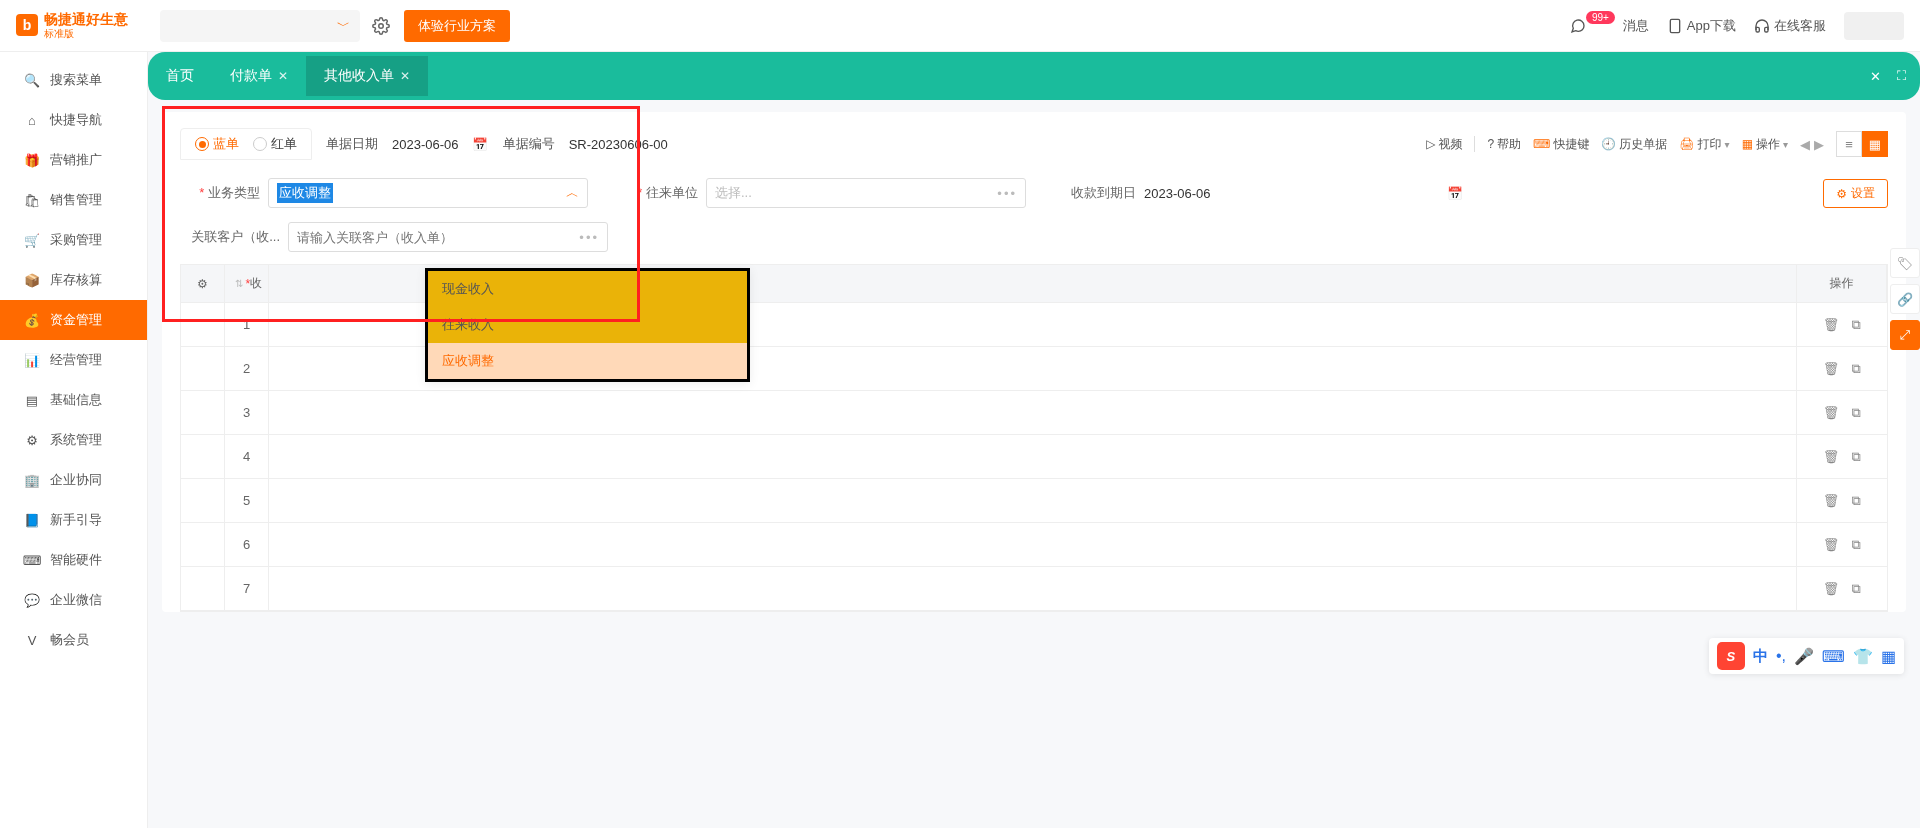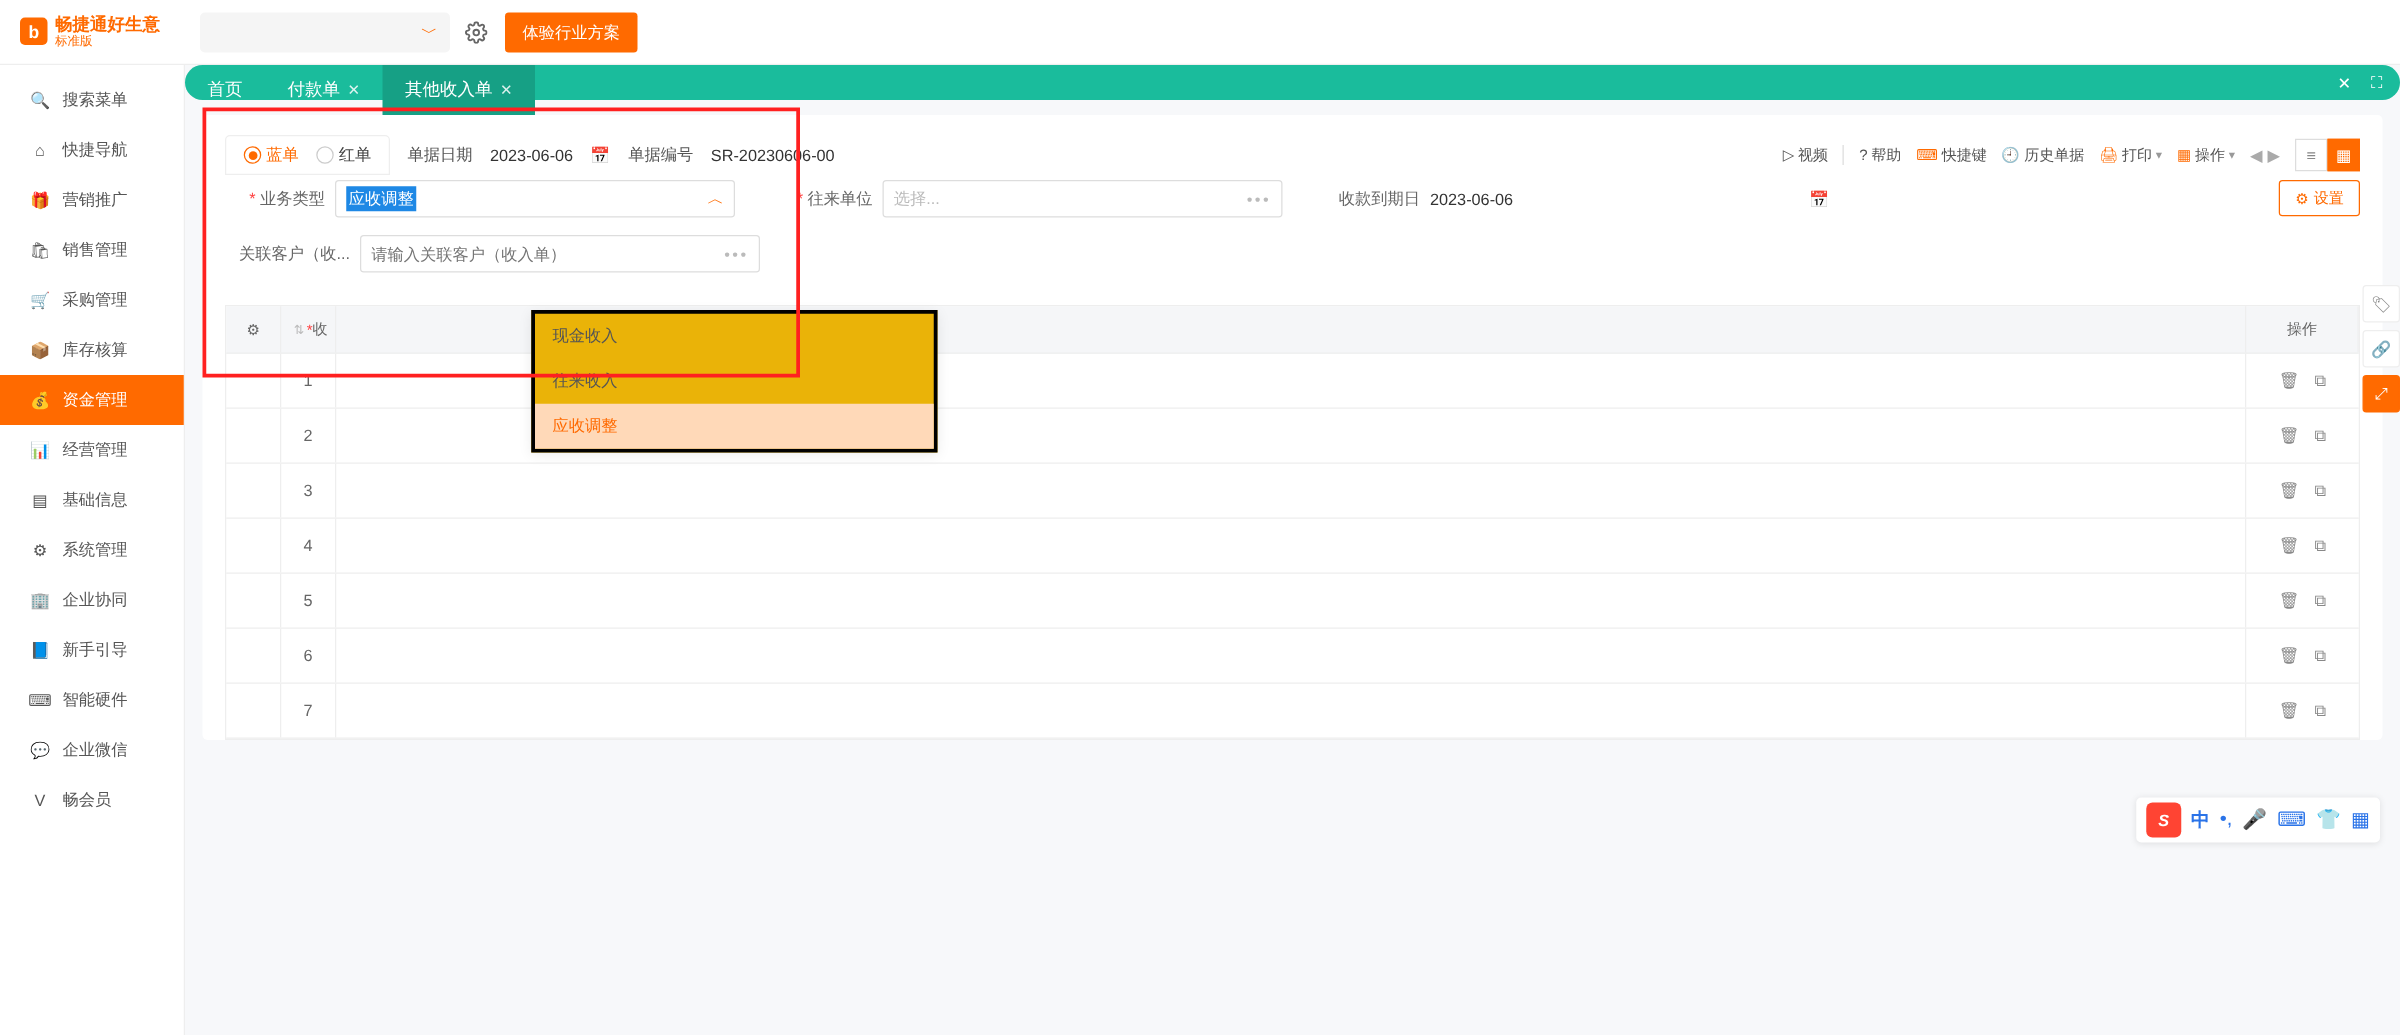--- a/index.html
+++ b/index.html
@@ -29,21 +29,21 @@
 
 .sidebar { width: 148px; border-right: 1px solid #eee; padding-top: 8px; }
 .side-item { height: 40px; display: flex; align-items: center; padding-left: 24px; gap: 10px; color: #555; cursor: pointer; font-size: 13px; }
 .side-item.active { background: #ff6a00; color: #fff; }
 .side-icon { width: 16px; height: 16px; display: inline-flex; align-items: center; justify-content: center; }
 
 
 .main { flex: 1; display: flex; flex-direction: column; background: #f7f8fa; min-width: 0; }
 
 
-.tabbar { height: 28px; background: #1abc9c; display: flex; position: relative; border-radius: 17px; }
+.tabbar { height: 48px; background: #1abc9c; display: flex; align-items: center; position: relative; border-radius: 17px; }
 .tab { padding: 0 18px; height: 40px; display: flex; align-items: center; gap: 6px; color: #fff; font-size: 14px; cursor: pointer; }
 .tab.active { background: #16a085; }
 .tab-close { font-size: 12px; opacity: .85; }
 .tab-actions { margin-left: auto; display: flex; gap: 8px; align-items: center; padding-right: 10px; }
 .tab-icon-btn { color: #fff; cursor: pointer; padding: 4px; }
 
 
 .content { flex: 1; padding: 12px 14px; overflow: auto; position: relative; }
 
 .card { background: #fff; border-radius: 4px; padding: 12px 18px 0; }
@@ -62,21 +62,21 @@
 .tool-right { margin-left: auto; display: flex; align-items: center; gap: 12px; }
 .tool-link { display: flex; align-items: center; gap: 3px; color: #555; font-size: 12px; cursor: pointer; }
 .tool-link .ticon { color: #ff6a00; }
 .divider-v { width: 1px; height: 16px; background: #ddd; }
 .nav-arrows { display: flex; gap: 4px; color: #aaa; }
 .view-toggle { display: flex; }
 .vt-btn { width: 26px; height: 26px; border: 1px solid #ddd; display: flex; align-items: center; justify-content: center; cursor: pointer; color: #888; }
 .vt-btn.active { background: #ff6a00; color: #fff; border-color: #ff6a00; }
 
 
-.form-row { display: flex; align-items: flex-start; min-height: 44px; gap: 30px; }
+.form-row { display: flex; align-items: flex-end; min-height: 44px; gap: 30px; }
 .form-field { display: flex; align-items: center; gap: 8px; }
 .req { color: #ff4040; }
 .lbl { color: #666; font-size: 13px; min-width: 80px; text-align: right; }
 .sel-input { width: 320px; height: 30px; border: 1px solid #ddd; border-radius: 3px; display: flex; align-items: center; padding: 0 8px; position: relative; }
 .sel-input input { border: none; outline: none; width: 100%; font-size: 13px; }
 .sel-val-selected { background: #1e88e5; color: #fff; padding: 1px 2px; }
 .sel-chevron { color: #ff6a00; margin-left: auto; }
 .sel-action { color: #bbb; margin-left: auto; letter-spacing: 2px; }
 .placeholder { color: #bbb; }
 .date-field { width: 320px; height: 30px; display: flex; align-items: center; gap: 8px; }
@@ -140,20 +140,44 @@
       <span>&nbsp;</span>
       <span class="org-chevron">﹀</span>
     </div>
     <span class="gear-btn">
       <svg width="18" height="18" viewBox="0 0 24 24" fill="none" stroke="currentColor" stroke-width="2">
           <circle cx="12" cy="12" r="3"></circle>
           <path d="M19.4 15a1.7 1.7 0 0 0 .34 1.87l.06.06a2 2 0 1 1-2.83 2.83l-.06-.06a1.7 1.7 0 0 0-1.87-.34 1.7 1.7 0 0 0-1.03 1.56V21a2 2 0 1 1-4 0v-.09a1.7 1.7 0 0 0-1.11-1.56 1.7 1.7 0 0 0-1.87.34l-.06.06a2 2 0 1 1-2.83-2.83l.06-.06a1.7 1.7 0 0 0 .34-1.87 1.7 1.7 0 0 0-1.56-1.03H3a2 2 0 1 1 0-4h.09a1.7 1.7 0 0 0 1.56-1.11 1.7 1.7 0 0 0-.34-1.87l-.06-.06a2 2 0 1 1 2.83-2.83l.06.06a1.7 1.7 0 0 0 1.87.34h0A1.7 1.7 0 0 0 10.04 3.1V3a2 2 0 1 1 4 0v.09a1.7 1.7 0 0 0 1.03 1.56h0a1.7 1.7 0 0 0 1.87-.34l.06-.06a2 2 0 1 1 2.83 2.83l-.06.06a1.7 1.7 0 0 0-.34 1.87v0a1.7 1.7 0 0 0 1.56 1.03H21a2 2 0 1 1 0 4h-.09a1.7 1.7 0 0 0-1.56 1.03z"></path>
         </svg>
     </span>
     <button class="trial-btn">体验行业方案</button>
+    <div class="header-right">
+      <div class="hdr-item">
+        <svg width="16" height="16" viewBox="0 0 24 24" fill="none" stroke="currentColor" stroke-width="2">
+            <path d="M21 11.5a8.38 8.38 0 0 1-8.5 8.5 8.5 8.5 0 0 1-3.9-.95L3 21l1.95-5.6A8.5 8.5 0 1 1 21 11.5z"></path>
+          </svg>
+        <span class="badge">99+</span>
+        <span>消息</span>
+      </div>
+      <div class="hdr-item">
+        <svg width="16" height="16" viewBox="0 0 24 24" fill="none" stroke="currentColor" stroke-width="2">
+            <rect x="5" y="2" width="14" height="20" rx="2"></rect>
+            <line x1="12" y1="18" x2="12" y2="18"></line>
+          </svg>
+        <span>App下载</span>
+      </div>
+      <div class="hdr-item">
+        <svg width="16" height="16" viewBox="0 0 24 24" fill="none" stroke="currentColor" stroke-width="2">
+            <path d="M3 18v-6a9 9 0 0 1 18 0v6"></path>
+            <path d="M21 19a2 2 0 0 1-2 2h-1a2 2 0 0 1-2-2v-3a2 2 0 0 1 2-2h3zM3 19a2 2 0 0 0 2 2h1a2 2 0 0 0 2-2v-3a2 2 0 0 0-2-2H3z"></path>
+          </svg>
+        <span>在线客服</span>
+      </div>
+      <div class="avatar-area"></div>
+    </div>
   </div>
 
   <div class="body">
 
     <div class="sidebar">
       <div class="side-item">
           <span class="side-icon">🔍</span>
           <span>搜索菜单</span>
         </div>
       <div class="side-item">

